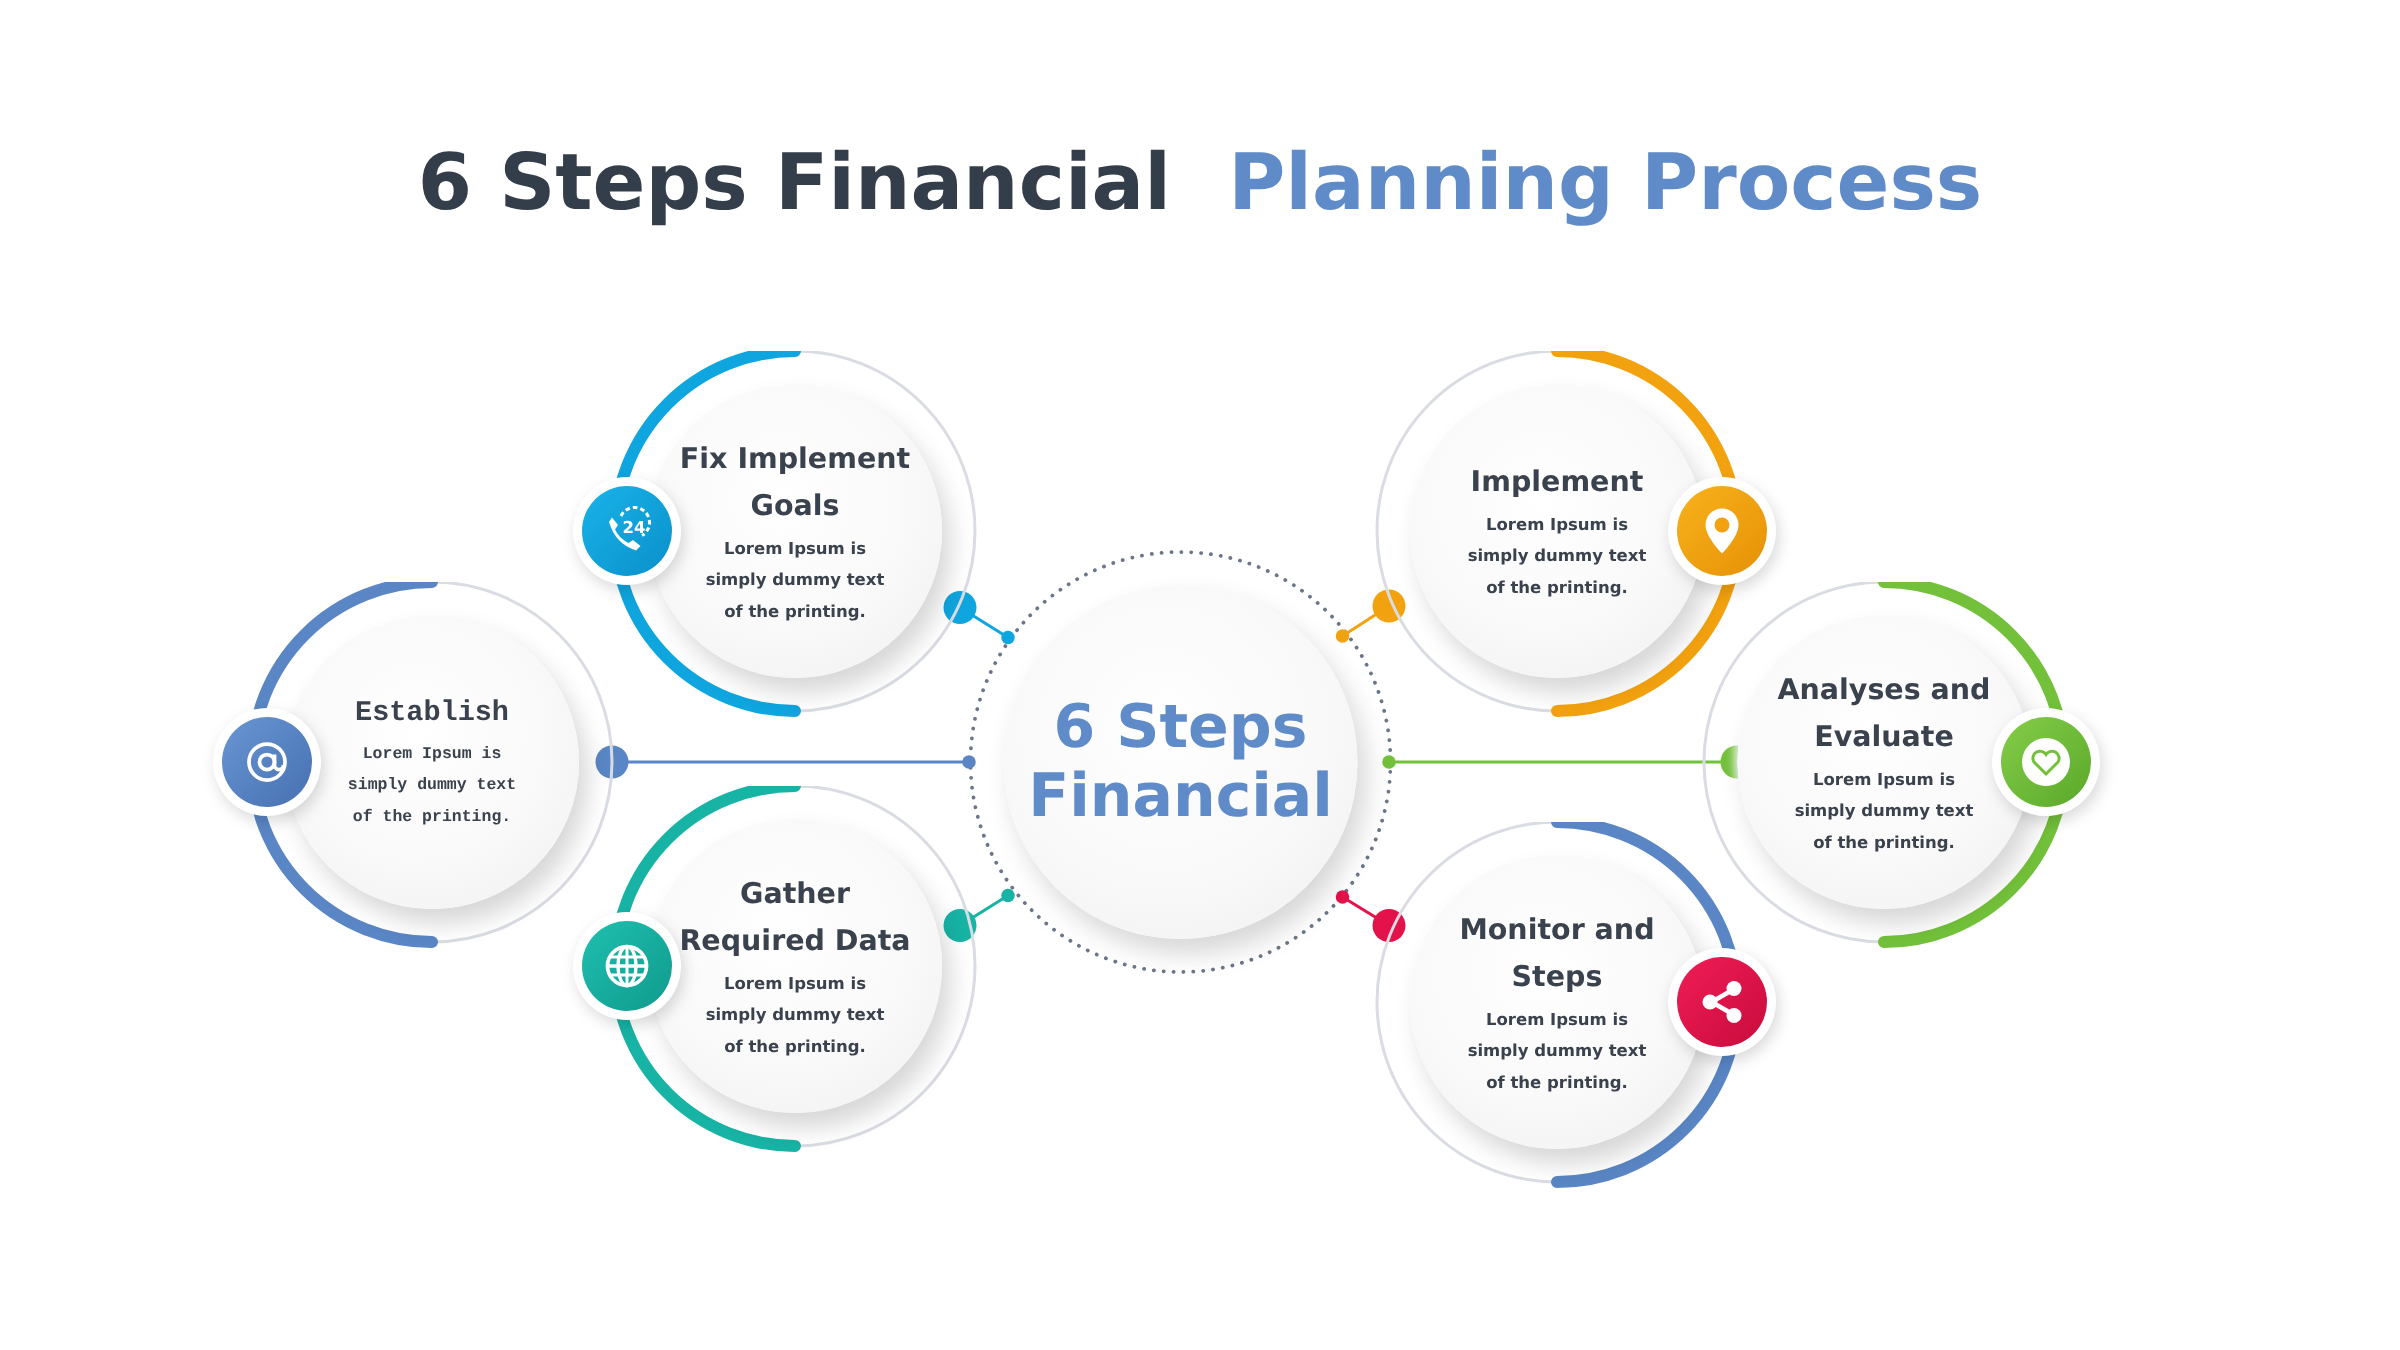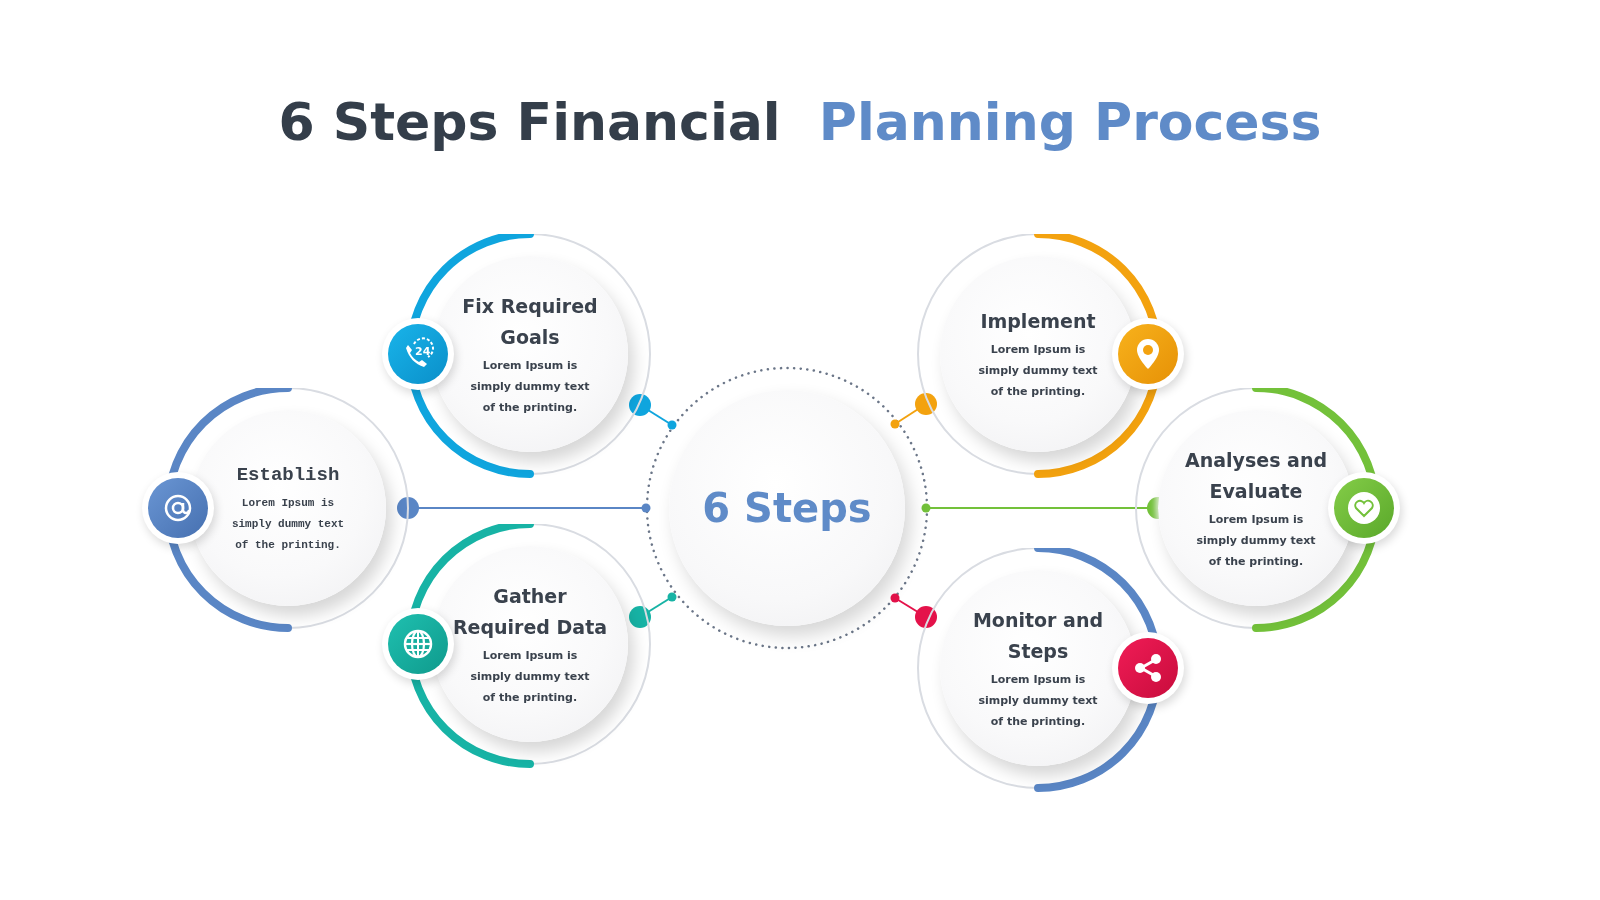--- a/index.html
+++ b/index.html
@@ -57,20 +57,21 @@
   <circle cx="895" cy="424" r="4.5" fill="#f3a20f"></circle>
 
   <line x1="926" y1="617" x2="895" y2="598" stroke="#e4124a" stroke-width="2"></line>
   <circle cx="926" cy="617" r="11" fill="#e4124a"></circle>
   <circle cx="895" cy="598" r="4.5" fill="#e4124a"></circle>
 </svg>
 
 <div class="center">
   <div class="core">
     <span>6 Steps</span>
+    <span>Financial</span>
   </div>
 </div>
 
 <div class="node" style="left:162px; top:388px;font-family:Liberation Mono, monospace;">
   <svg class="ring" width="256" height="256">
     <circle cx="126" cy="120" r="120" fill="none" stroke="#d9dce2" stroke-width="2"></circle>
     <path d="M 126 0 A 120 120 0 0 0 126 240" fill="none" stroke="#5a86c5" stroke-width="8" stroke-linecap="round"></path>
   </svg>
   <div class="inner">
     <div class="text">
@@ -91,21 +92,21 @@
   </div>
 </div>
 
 <div class="node" style="left:404px; top:234px;">
   <svg class="ring" width="256" height="256">
     <circle cx="126" cy="120" r="120" fill="none" stroke="#d9dce2" stroke-width="2"></circle>
     <path d="M 126 0 A 120 120 0 0 0 126 240" fill="none" stroke="#0fa5de" stroke-width="8" stroke-linecap="round"></path>
   </svg>
   <div class="inner">
     <div class="text">
-      <div class="head">Fix Required</div>
+      <div class="head">Fix Implement</div>
       <div class="head">Goals</div>
       <div class="body">Lorem Ipsum is</div>
       <div class="body" style="margin-top:0">simply dummy text</div>
       <div class="body" style="margin-top:0">of the printing.</div>
     </div>
   </div>
   <div class="badge" style="left:-22px; top:84px;">
     <div class="dot" style="background:linear-gradient(135deg,#19b4ea,#0a8fc9);text-align:center;">
       <svg width="36" height="36" viewBox="0 0 36 36">
           <path d="M6 12 c3 10 9 16 18 19 l3 -3 -5 -4 -3 2 c-4 -2 -7 -5 -9 -9 l2 -3 -4 -5 z" fill="#fff"></path>

